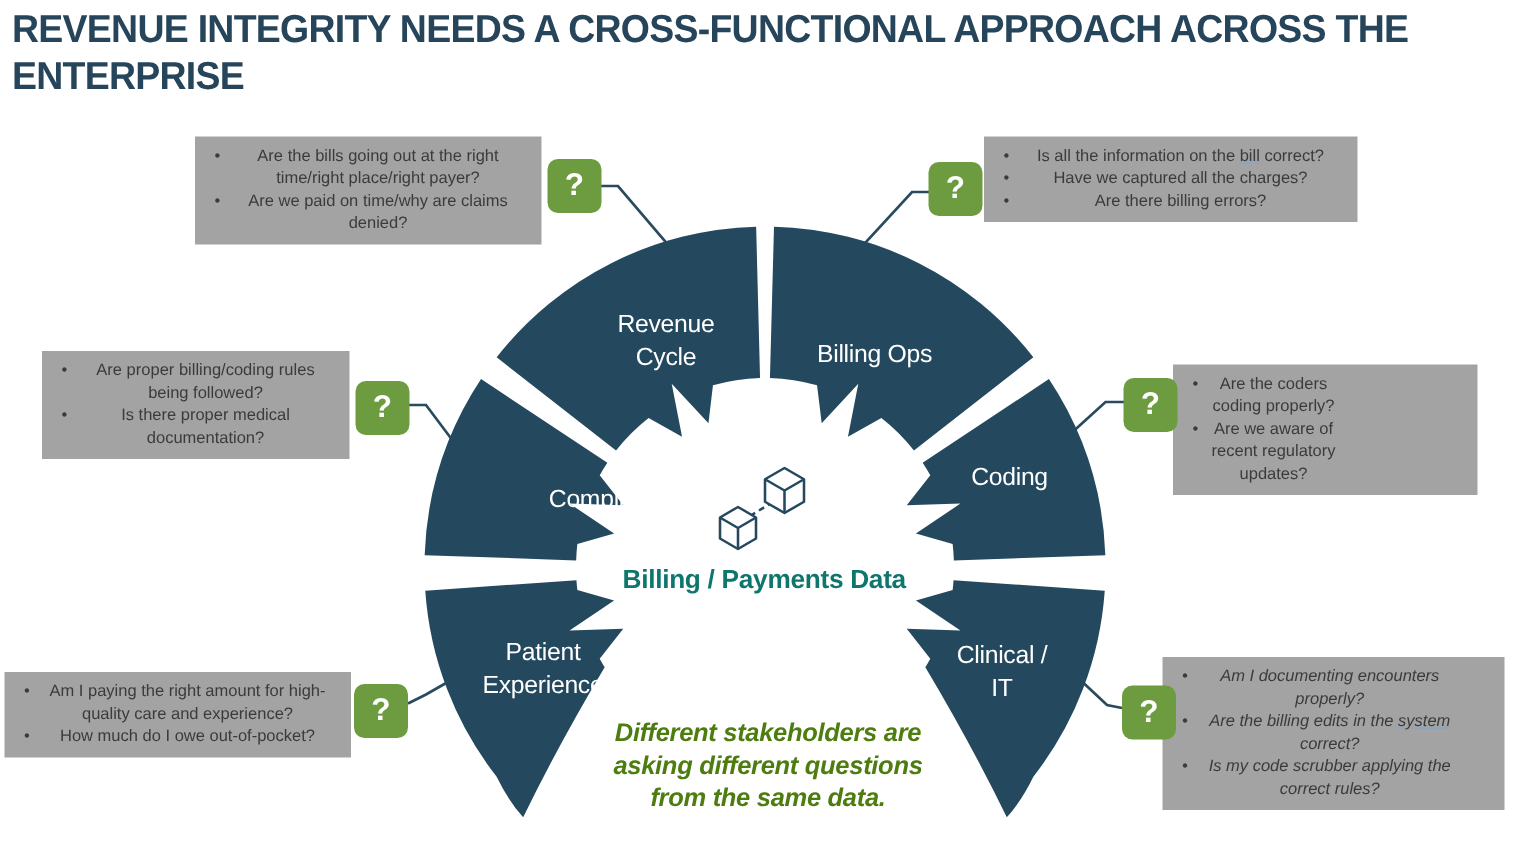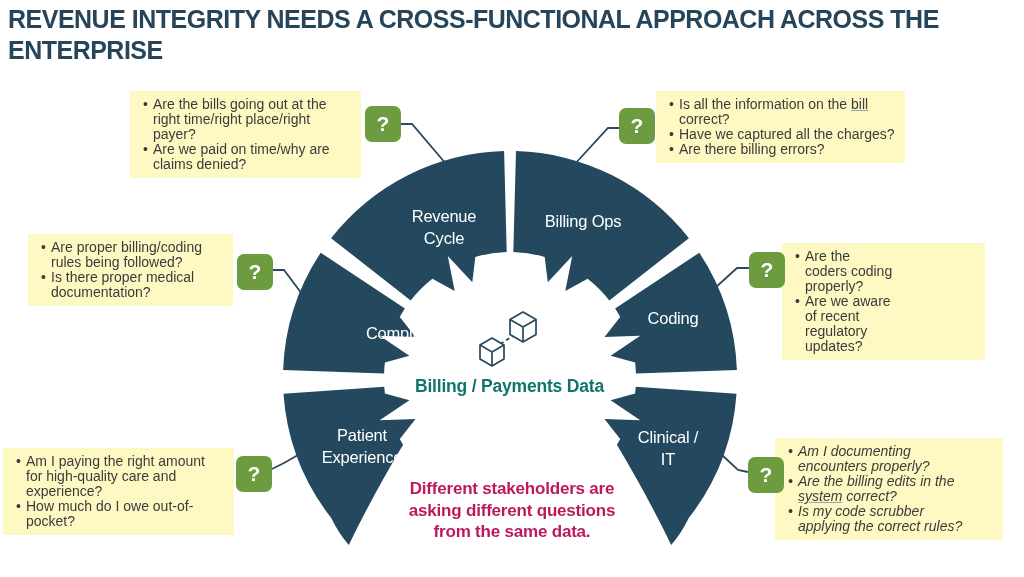--- a/index.html
+++ b/index.html
@@ -5,39 +5,39 @@
   html,body{margin:0;padding:0;background:#fff;}
   .slide{position:relative;width:1024px;height:577px;background:#ffffff;overflow:hidden;
          font-family:"Liberation Sans","DejaVu Sans",sans-serif;}
   
   .title{position:absolute;left:8px;top:4px;width:1000px;color:#26455B;
          font-size:26px;font-weight:bold;line-height:31px;letter-spacing:-0.5px;
          transform:scaleX(.96);transform-origin:left top;}
   
   .diagram{position:absolute;left:0;top:0;width:1024px;height:577px;}
   
-  .qbox{position:absolute;background:#fef9c3;color:#3B3B3B;font-size:14px;line-height:15px;
-        padding:6px 10px 6px 12px;box-sizing:border-box;}
+  .qbox{position:absolute;background:#a3a3a3;color:#3B3B3B;font-size:11px;line-height:15px;
+        padding:6px 10px 6px 12px;box-sizing:border-box;text-align:center;}
   .bullet{position:relative;padding-left:11px;}
   .bullet::before{content:"\2022";position:absolute;left:1px;top:0;color:#3B3B3B;}
   .u{text-decoration:underline;text-decoration-color:#8aa5bd;}
   
   .qmark{position:absolute;width:36px;height:36px;background:#6C9C3F;border-radius:7px;
          display:flex;align-items:center;justify-content:center;
          color:#fff;font-size:21px;font-weight:bold;}
   
   .seg-label{position:absolute;color:#ffffff;font-size:16.5px;font-weight:normal;line-height:22px;
              text-align:center;letter-spacing:-0.2px;}
   .seg-label.left-align{text-align:right;margin-left:44px;}
   
   .center-label{position:absolute;left:415px;top:376px;width:190px;text-align:left;
                 color:#0f766e;font-size:17.5px;font-weight:bold;line-height:21.5px;letter-spacing:-0.2px;}
   
   .message{position:absolute;left:407px;top:478px;width:210px;text-align:center;
-           color:#be185d;font-size:17px;font-weight:bold;line-height:21.5px;letter-spacing:-0.2px;}
+           color:#4d7c0f;font-size:17px;font-weight:bold;line-height:21.5px;letter-spacing:-0.2px;font-style:italic;}
 </style>
 </head>
 <body>
 
 <div class="slide">
 
   <div class="title">
     <div>REVENUE INTEGRITY NEEDS A CROSS-FUNCTIONAL APPROACH ACROSS THE</div>
     <div>ENTERPRISE</div>
   </div>
@@ -67,21 +67,21 @@
 
       <path d="M523,312 L536,319.5 L536,334.5 L523,342 L510,334.5 L510,319.5 Z"></path>
       <path d="M510,319.5 L523,327 L536,319.5 M523,327 L523,342" fill="none"></path>
 
       <path d="M492,338 L504,345 L504,359 L492,366 L480,359 L480,345 Z"></path>
       <path d="M480,345 L492,352 L504,345 M492,352 L492,366" fill="none"></path>
     </g>
   </svg>
 
   <div class="seg-label" style="left:394px;top:205px;width:100px;">Revenue Cycle</div>
-  <div class="seg-label" style="left:528px;top:210px;width:110px;">Billing Ops</div>
+  <div class="seg-label" style="left:528px;top:225px;width:110px;">Billing Ops</div>
   <div class="seg-label" style="left:630px;top:307px;width:86px;">Coding</div>
   <div class="seg-label left-align" style="left:303px;top:300px;width:104px;">Billing Compliance</div>
   <div class="seg-label" style="left:315px;top:424px;width:94px;">Patient Experience</div>
   <div class="seg-label" style="left:631px;top:426px;width:74px;">Clinical / IT</div>
 
   <div class="center-label">Billing / Payments Data</div>
 
   <div class="message">Different stakeholders are asking different questions from the same data.</div>
 
   <div class="qbox" style="left:130px;top:91px;width:231px;">

